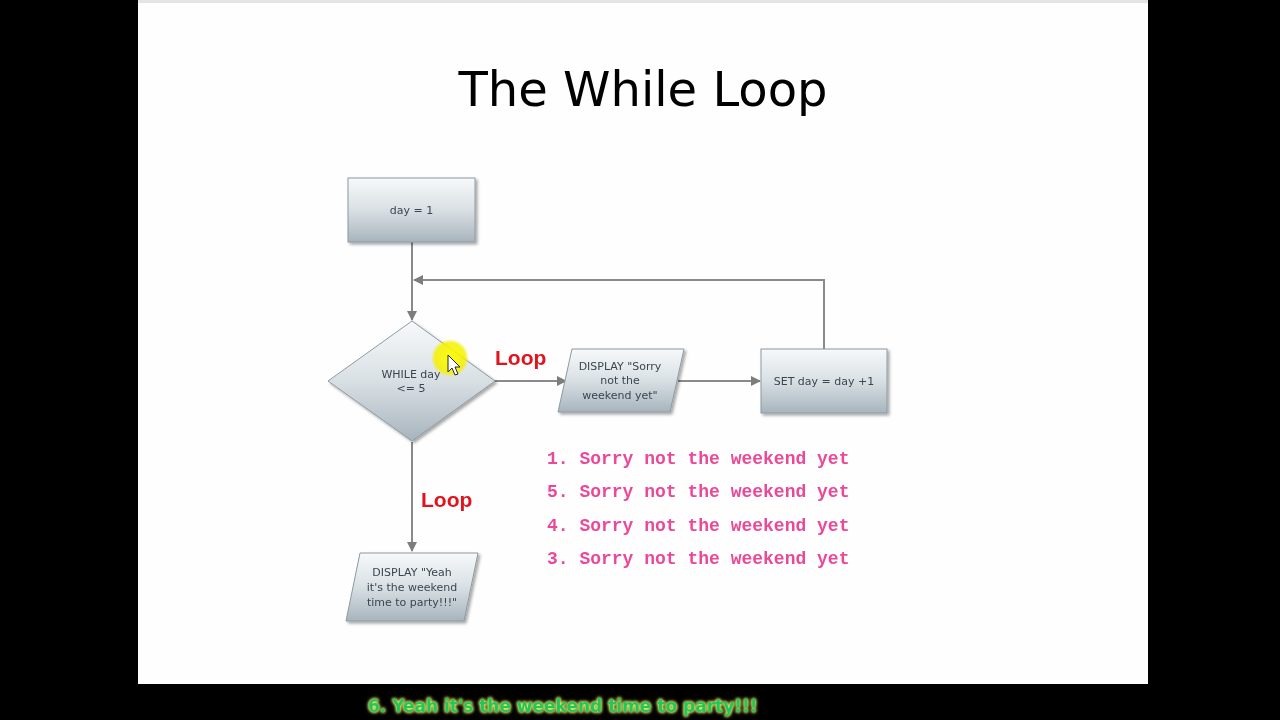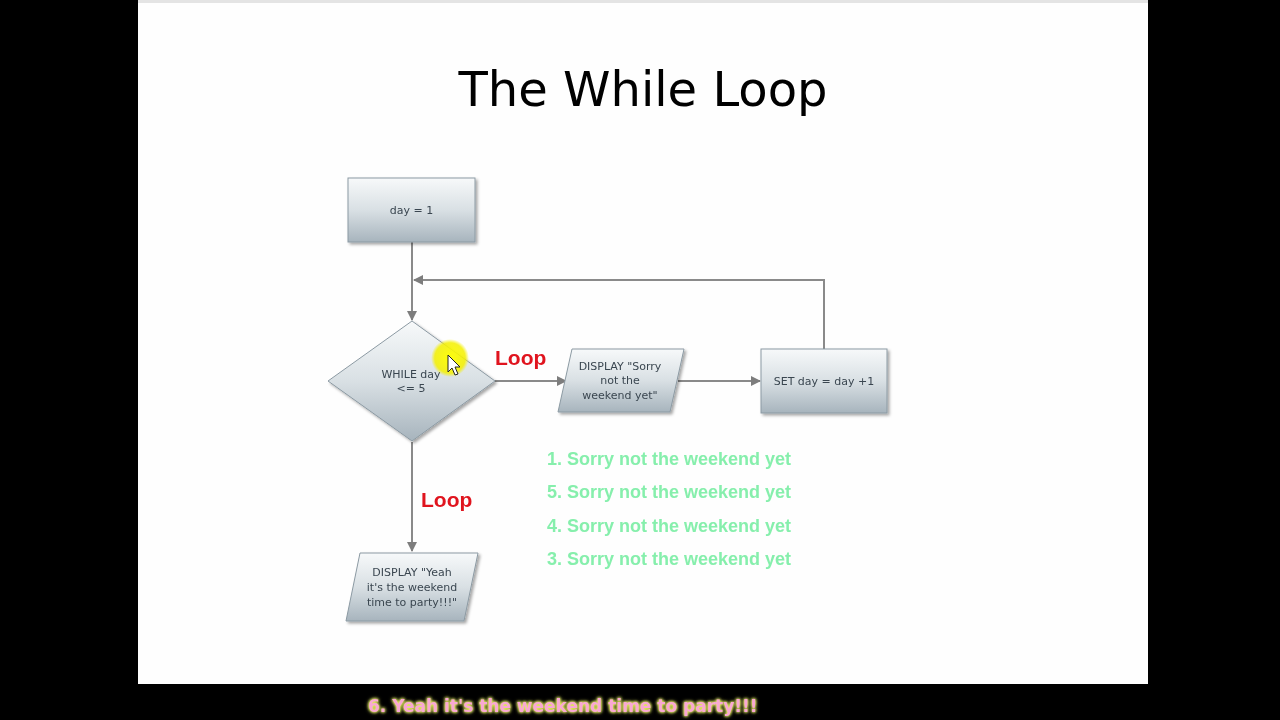--- a/index.html
+++ b/index.html
@@ -3,22 +3,22 @@
 <meta charset="utf-8">
 <style>
   html, body { margin: 0; padding: 0; background: #000; }
   body { width: 1280px; height: 720px; position: relative; overflow: hidden; font-family: "Liberation Sans", sans-serif; }
   .slide { position: absolute; left: 138px; top: 0; width: 1010px; height: 684px; background: #fefefe; border-top: 3px solid #e4e4e4; box-sizing: border-box; }
   .title { position: absolute; left: 0; width: 100%; top: 58px; text-align: center; font-family: "DejaVu Sans", sans-serif; font-size: 48px; color: #000; letter-spacing: 0px; }
   svg.flow { position: absolute; left: 0; top: 0; }
   .shape-text { font-family: "DejaVu Sans", sans-serif; font-size: 11px; fill: #3a4650; }
   .label-red { position: absolute; font-family: "Liberation Sans", sans-serif; font-weight: bold; font-size: 21px; color: #e0141e; }
   .output-list { position: absolute; left: 547px; top: 446px; margin: 0; padding: 0; list-style: none; }
-  .output-list li { font-family: Liberation Sans, sans-serif; font-weight: bold; font-size: 18px; color: #86efac; height: 33.3px; line-height: 26px; }
-  .final-line { position: absolute; left: 368px; top: 696px; font-family: "DejaVu Sans", sans-serif; font-weight: bold; font-size: 17px; color: #f9a8d4; text-shadow: 0 0 3px #e8f060, 0 0 3px #e8f060, 0 0 4px #eef57a; }
+  .output-list li { font-family: Liberation Mono, monospace; font-weight: bold; font-size: 18px; color: #ec4899; height: 33.3px; line-height: 26px; }
+  .final-line { position: absolute; left: 368px; top: 696px; font-family: "DejaVu Sans", sans-serif; font-weight: bold; font-size: 17px; color: #22c55e; text-shadow: 0 0 3px #e8f060, 0 0 3px #e8f060, 0 0 4px #eef57a; }
 </style>
 </head>
 <body>
 
 <div class="slide">
   <div class="title">The While Loop</div>
 </div>
 
 <svg class="flow" width="1280" height="720" viewBox="0 0 1280 720">
   <defs>

